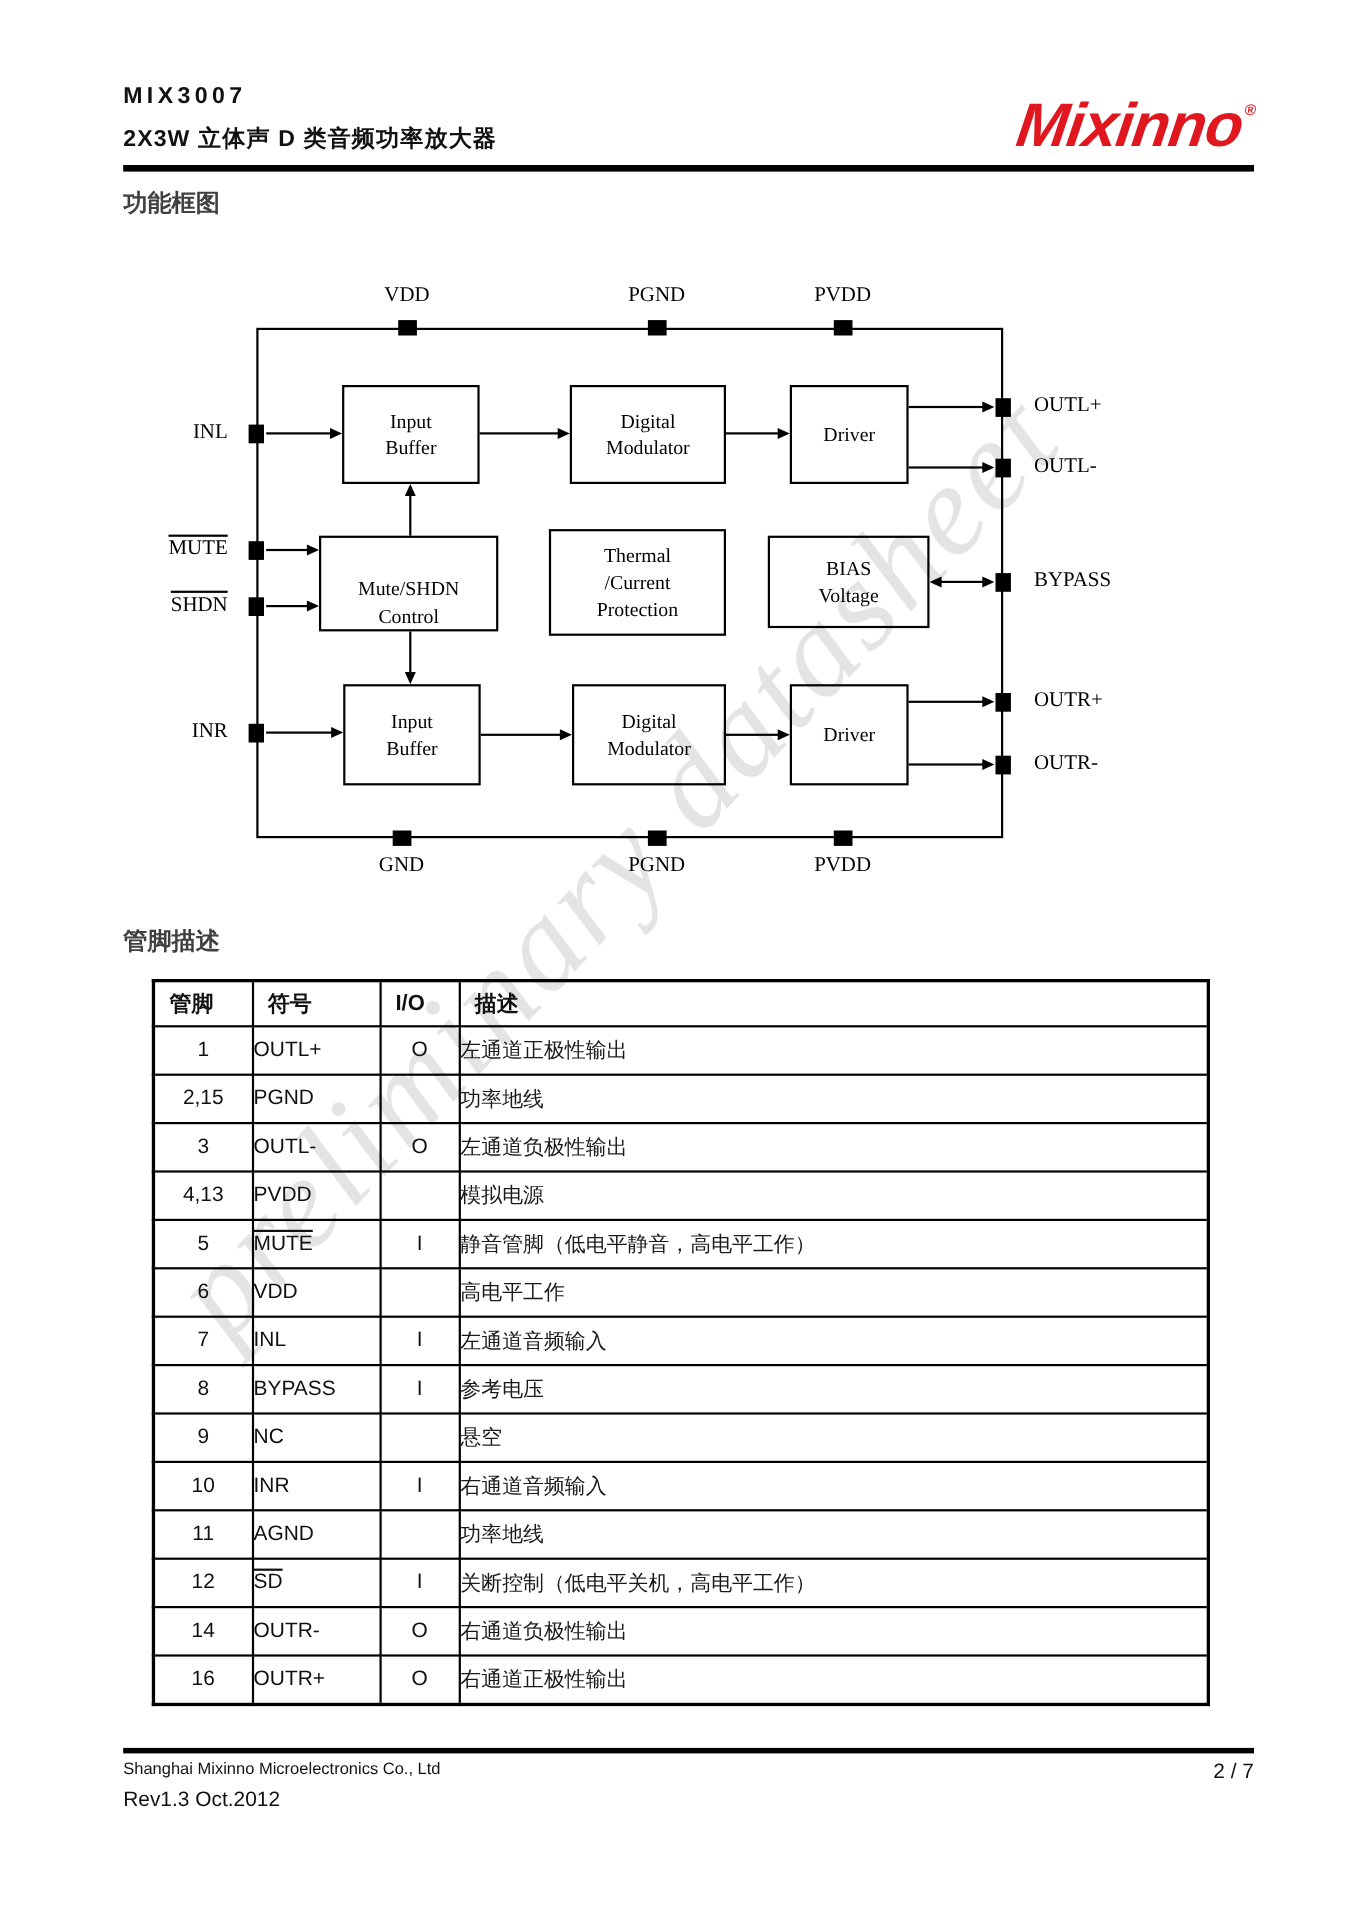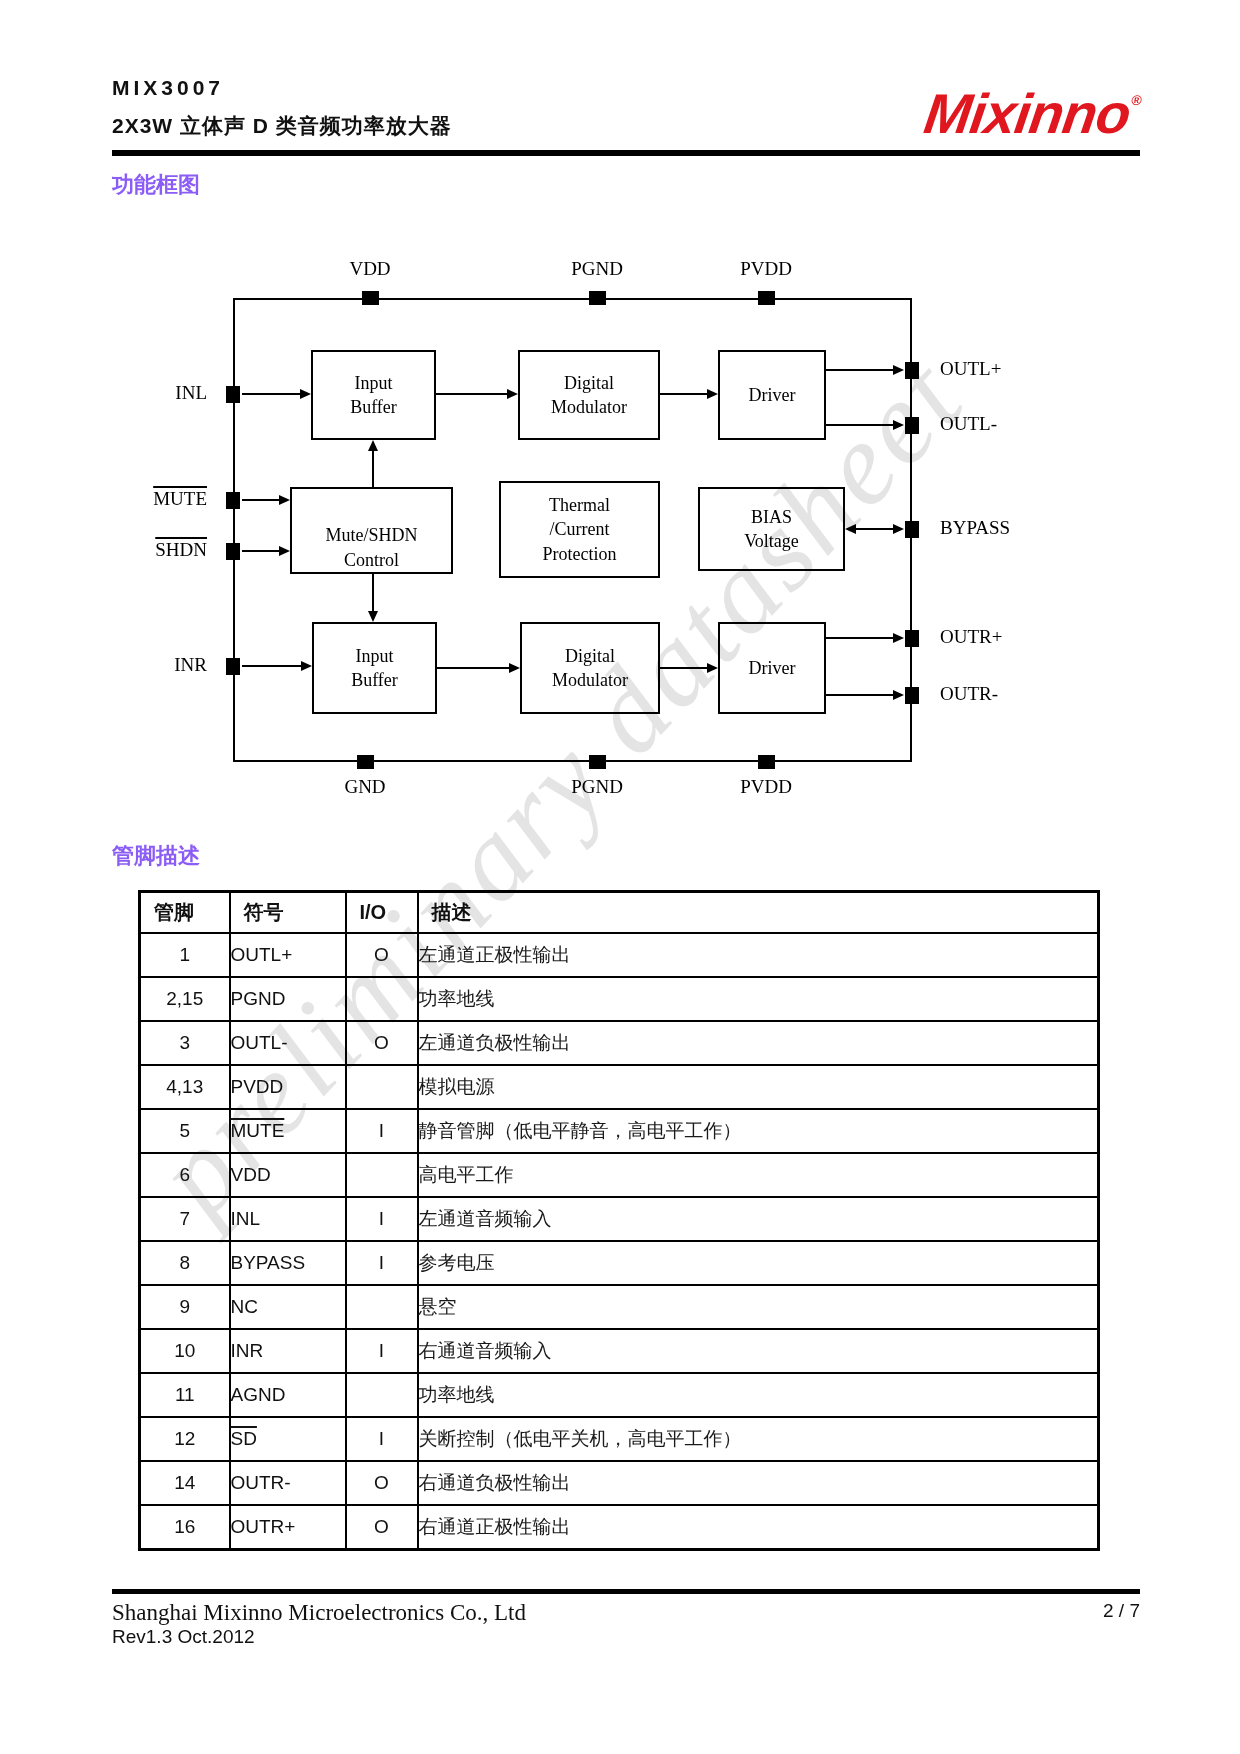--- a/index.html
+++ b/index.html
@@ -11,21 +11,21 @@
     transform:rotate(-47deg);font-family:"Liberation Serif","DejaVu Serif",serif;
     font-style:italic;font-size:118px;letter-spacing:4px;white-space:nowrap;z-index:0;}
   
   #part-number{left:112px;top:76px;font-size:21px;font-weight:bold;letter-spacing:4px;z-index:2;}
   #subtitle{left:112px;top:112px;font-size:21px;font-weight:bold;letter-spacing:1px;z-index:2;}
   #logo{right:100px;top:86px;font-size:56px;font-weight:bold;font-style:italic;
         transform:skewX(-8deg);letter-spacing:-1px;line-height:1;z-index:2;
         font-family:"Liberation Sans",sans-serif;}
   #logo sup{font-size:14px;font-style:normal;vertical-align:28px;letter-spacing:0;}
   #header-rule{left:112px;top:150px;width:1028px;height:6px;background:#000;z-index:2;}
-  .section-title{left:112px;font-size:22px;font-weight:600;z-index:2;color:#8b5cf6;}
+  .section-title{left:112px;font-size:22px;font-weight:600;z-index:2;color:#404040;}
   
   .dbox{position:absolute;border:2px solid #000;background:transparent;z-index:2;
         display:flex;flex-direction:column;justify-content:center;align-items:center;
         font-family:"Liberation Serif","DejaVu Serif",serif;font-size:18px;line-height:1.35;color:#000;}
   .dline{position:absolute;background:#000;z-index:2;}
   .pin-sq{position:absolute;background:#000;z-index:3;}
   .pin-label{position:absolute;font-family:"Liberation Serif","DejaVu Serif",serif;
              font-size:19px;color:#000;z-index:2;white-space:nowrap;}
   .ovl{text-decoration:overline;text-decoration-thickness:2px;}
   .ah{position:absolute;width:0;height:0;z-index:3;}
@@ -42,21 +42,21 @@
   .col-pin{width:90px;} .col-sym{width:116px;} .col-io{width:72px;}
   td.c-pin{text-align:center;font-family:"Liberation Sans",sans-serif;}
   td.c-sym{padding-left:13px;font-family:"Liberation Sans",sans-serif;}
   td.c-io{text-align:center;}
   td.c-desc{padding-left:14px;font-size:19px;color:#1a1a1a;
             font-family:"Liberation Serif","DejaVu Serif",serif;}
   th.h-io{text-align:center;padding-left:0;}
   th.h-desc{padding-left:14px;}
   
   #footer-rule{left:112px;top:1589px;width:1028px;height:5px;background:#000;z-index:2;}
-  #footer-company{left:112px;top:1600px;font-size:23px;z-index:2;font-family:Liberation Serif, serif;}
+  #footer-company{left:112px;top:1600px;font-size:15px;z-index:2;}
   #footer-page{right:100px;top:1600px;font-size:19px;z-index:2;}
   #footer-rev{left:112px;top:1626px;font-size:19px;z-index:2;}
 </style>
 </head>
 <body>
 
 <div id="page">
 
   <div id="watermark" style="color: rgb(228, 228, 228);">preliminary datasheet</div>
 

